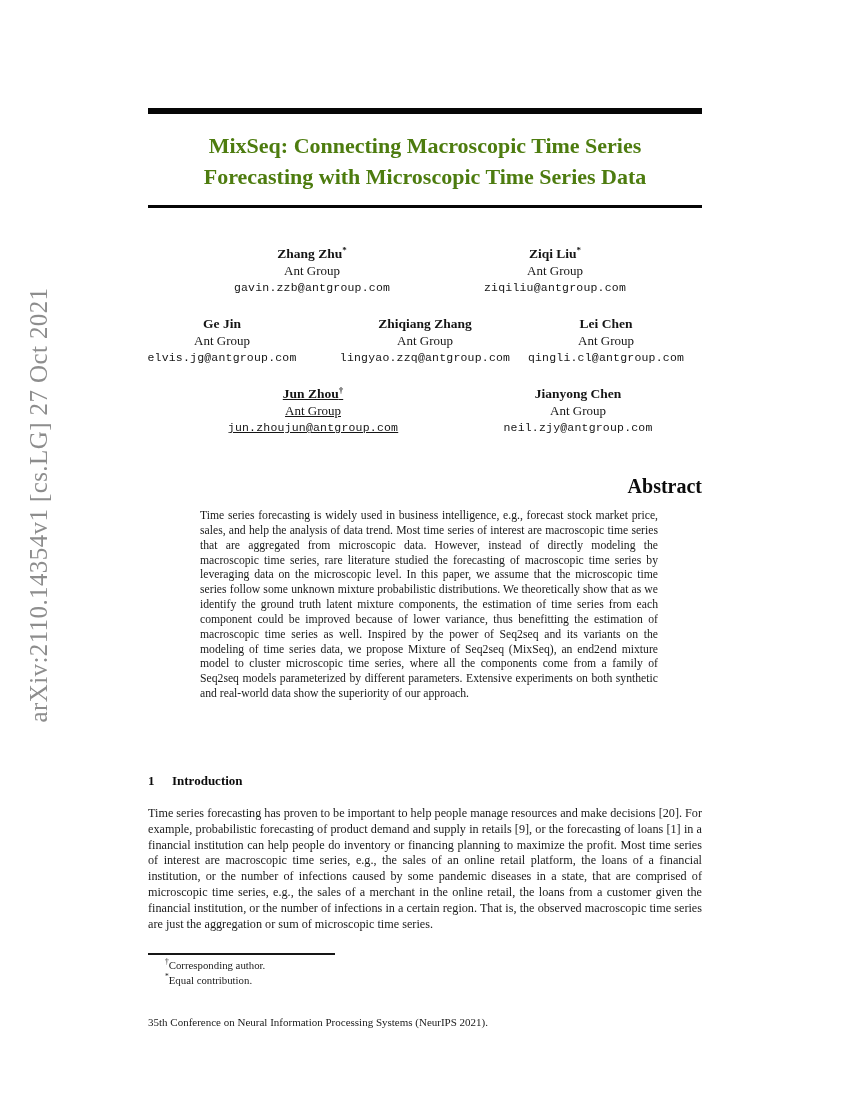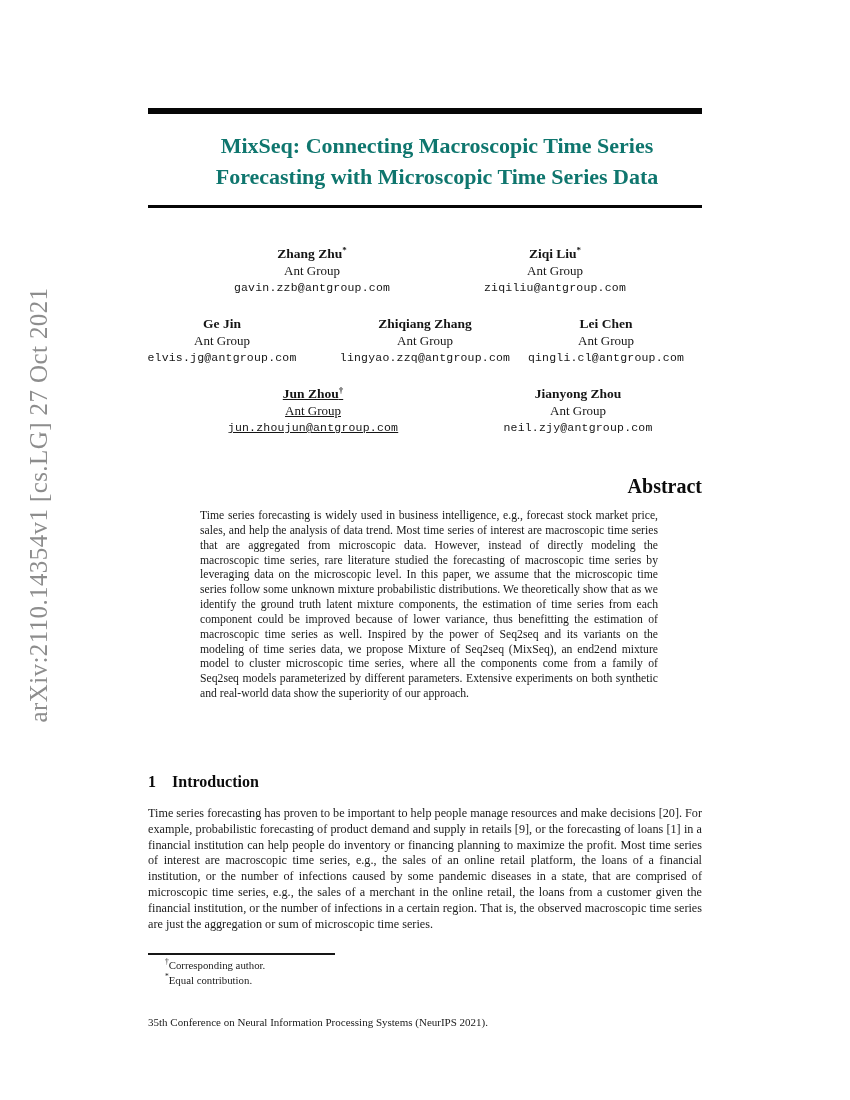--- a/index.html
+++ b/index.html
@@ -10,40 +10,40 @@
     overflow: hidden;
   }
   .watermark {
     position: absolute; left: 39px; top: 505px;
     transform: translate(-50%, -50%) rotate(-90deg);
     white-space: nowrap; font-size: 25px; color: #8d8d8d; letter-spacing: 0.4px;
   }
   .rule-thick { position: absolute; left: 148px; top: 108px; width: 554px; height: 6px; background: #060606; }
   .rule-thin  { position: absolute; left: 148px; top: 205px; width: 554px; height: 2.5px; background: #060606; }
   .title {
-    position: absolute; left: 160px; top: 130px; width: 554px;
-    text-align: center; font-size: 22px; font-weight: bold; line-height: 31px; color: #0f766e;
+    position: absolute; left: 148px; top: 130px; width: 554px;
+    text-align: center; font-size: 22px; font-weight: bold; line-height: 31px; color: #4d7c0f;
   }
   .author-cell { position: absolute; transform: translateX(-50%); text-align: center; line-height: 17px; }
   .author-name { font-weight: bold; font-size: 13.5px; white-space: nowrap; }
   .author-name sup { font-size: 9px; line-height: 0; }
   .author-affil { font-size: 13px; }
   .author-email {
     font-family: "Liberation Mono", "DejaVu Sans Mono", monospace;
     font-size: 11.5px; letter-spacing: 0.2px; white-space: nowrap;
   }
   .abstract-heading {
     position: absolute; left: 148px; top: 475px; width: 554px;
     text-align: right; font-weight: bold; font-size: 20px; color: #0c0c0c;
   }
   .abstract-body {
     position: absolute; left: 200px; top: 509px; width: 458px;
     font-size: 11.7px; line-height: 14.85px; text-align: justify; color: #1a1a1a;
   }
-  .section-heading { position: absolute; left: 148px; top: 773px; font-size: 16px; font-weight: bold; color: #0c0c0c; }
+  .section-heading { position: absolute; left: 148px; top: 773px; font-size: 13px; font-weight: bold; color: #0c0c0c; }
   .section-number { display: inline-block; min-width: 24px; }
   .intro-body {
     position: absolute; left: 148px; top: 806px; width: 554px;
     font-size: 12.2px; line-height: 15.8px; text-align: justify; color: #1a1a1a;
   }
   .footnote-rule { position: absolute; left: 148px; top: 953px; width: 187px; height: 1.6px; background: #161616; }
   .footnotes { position: absolute; left: 148px; top: 958px; width: 554px; font-size: 10.8px; line-height: 14.5px; color: #1a1a1a; }
   .footnote-line { padding-left: 17px; }
   .footnote-line sup { font-size: 7.5px; line-height: 0; }
   .footer { position: absolute; left: 148px; top: 1016px; font-size: 11px; color: #1a1a1a; }
@@ -90,21 +90,21 @@
     <div class="author-affil">Ant Group</div>
     <div class="author-email">qingli.cl@antgroup.com</div>
   </div>
 
   <div class="author-cell" style="left:313px; top:385px;text-decoration:underline;">
     <div class="author-name"><span>Jun Zhou</span><sup>†</sup></div>
     <div class="author-affil">Ant Group</div>
     <div class="author-email">jun.zhoujun@antgroup.com</div>
   </div>
   <div class="author-cell" style="left:578px; top:385px;">
-    <div class="author-name"><span>Jianyong Zhou</span><sup></sup></div>
+    <div class="author-name"><span>Jianyong Chen</span><sup></sup></div>
     <div class="author-affil">Ant Group</div>
     <div class="author-email">neil.zjy@antgroup.com</div>
   </div>
 
   <div class="abstract-heading">Abstract</div>
   <div class="abstract-body">Time series forecasting is widely used in business intelligence, e.g., forecast stock market price, sales, and help the analysis of data trend. Most time series of interest are macroscopic time series that are aggregated from microscopic data. However, instead of directly modeling the macroscopic time series, rare literature studied the forecasting of macroscopic time series by leveraging data on the microscopic level. In this paper, we assume that the microscopic time series follow some unknown mixture probabilistic distributions. We theoretically show that as we identify the ground truth latent mixture components, the estimation of time series from each component could be improved because of lower variance, thus benefitting the estimation of macroscopic time series as well. Inspired by the power of Seq2seq and its variants on the modeling of time series data, we propose Mixture of Seq2seq (MixSeq), an end2end mixture model to cluster microscopic time series, where all the components come from a family of Seq2seq models parameterized by different parameters. Extensive experiments on both synthetic and real-world data show the superiority of our approach.</div>
 
   <div class="section-heading">
     <span class="section-number">1</span><span>Introduction</span>
   </div>

